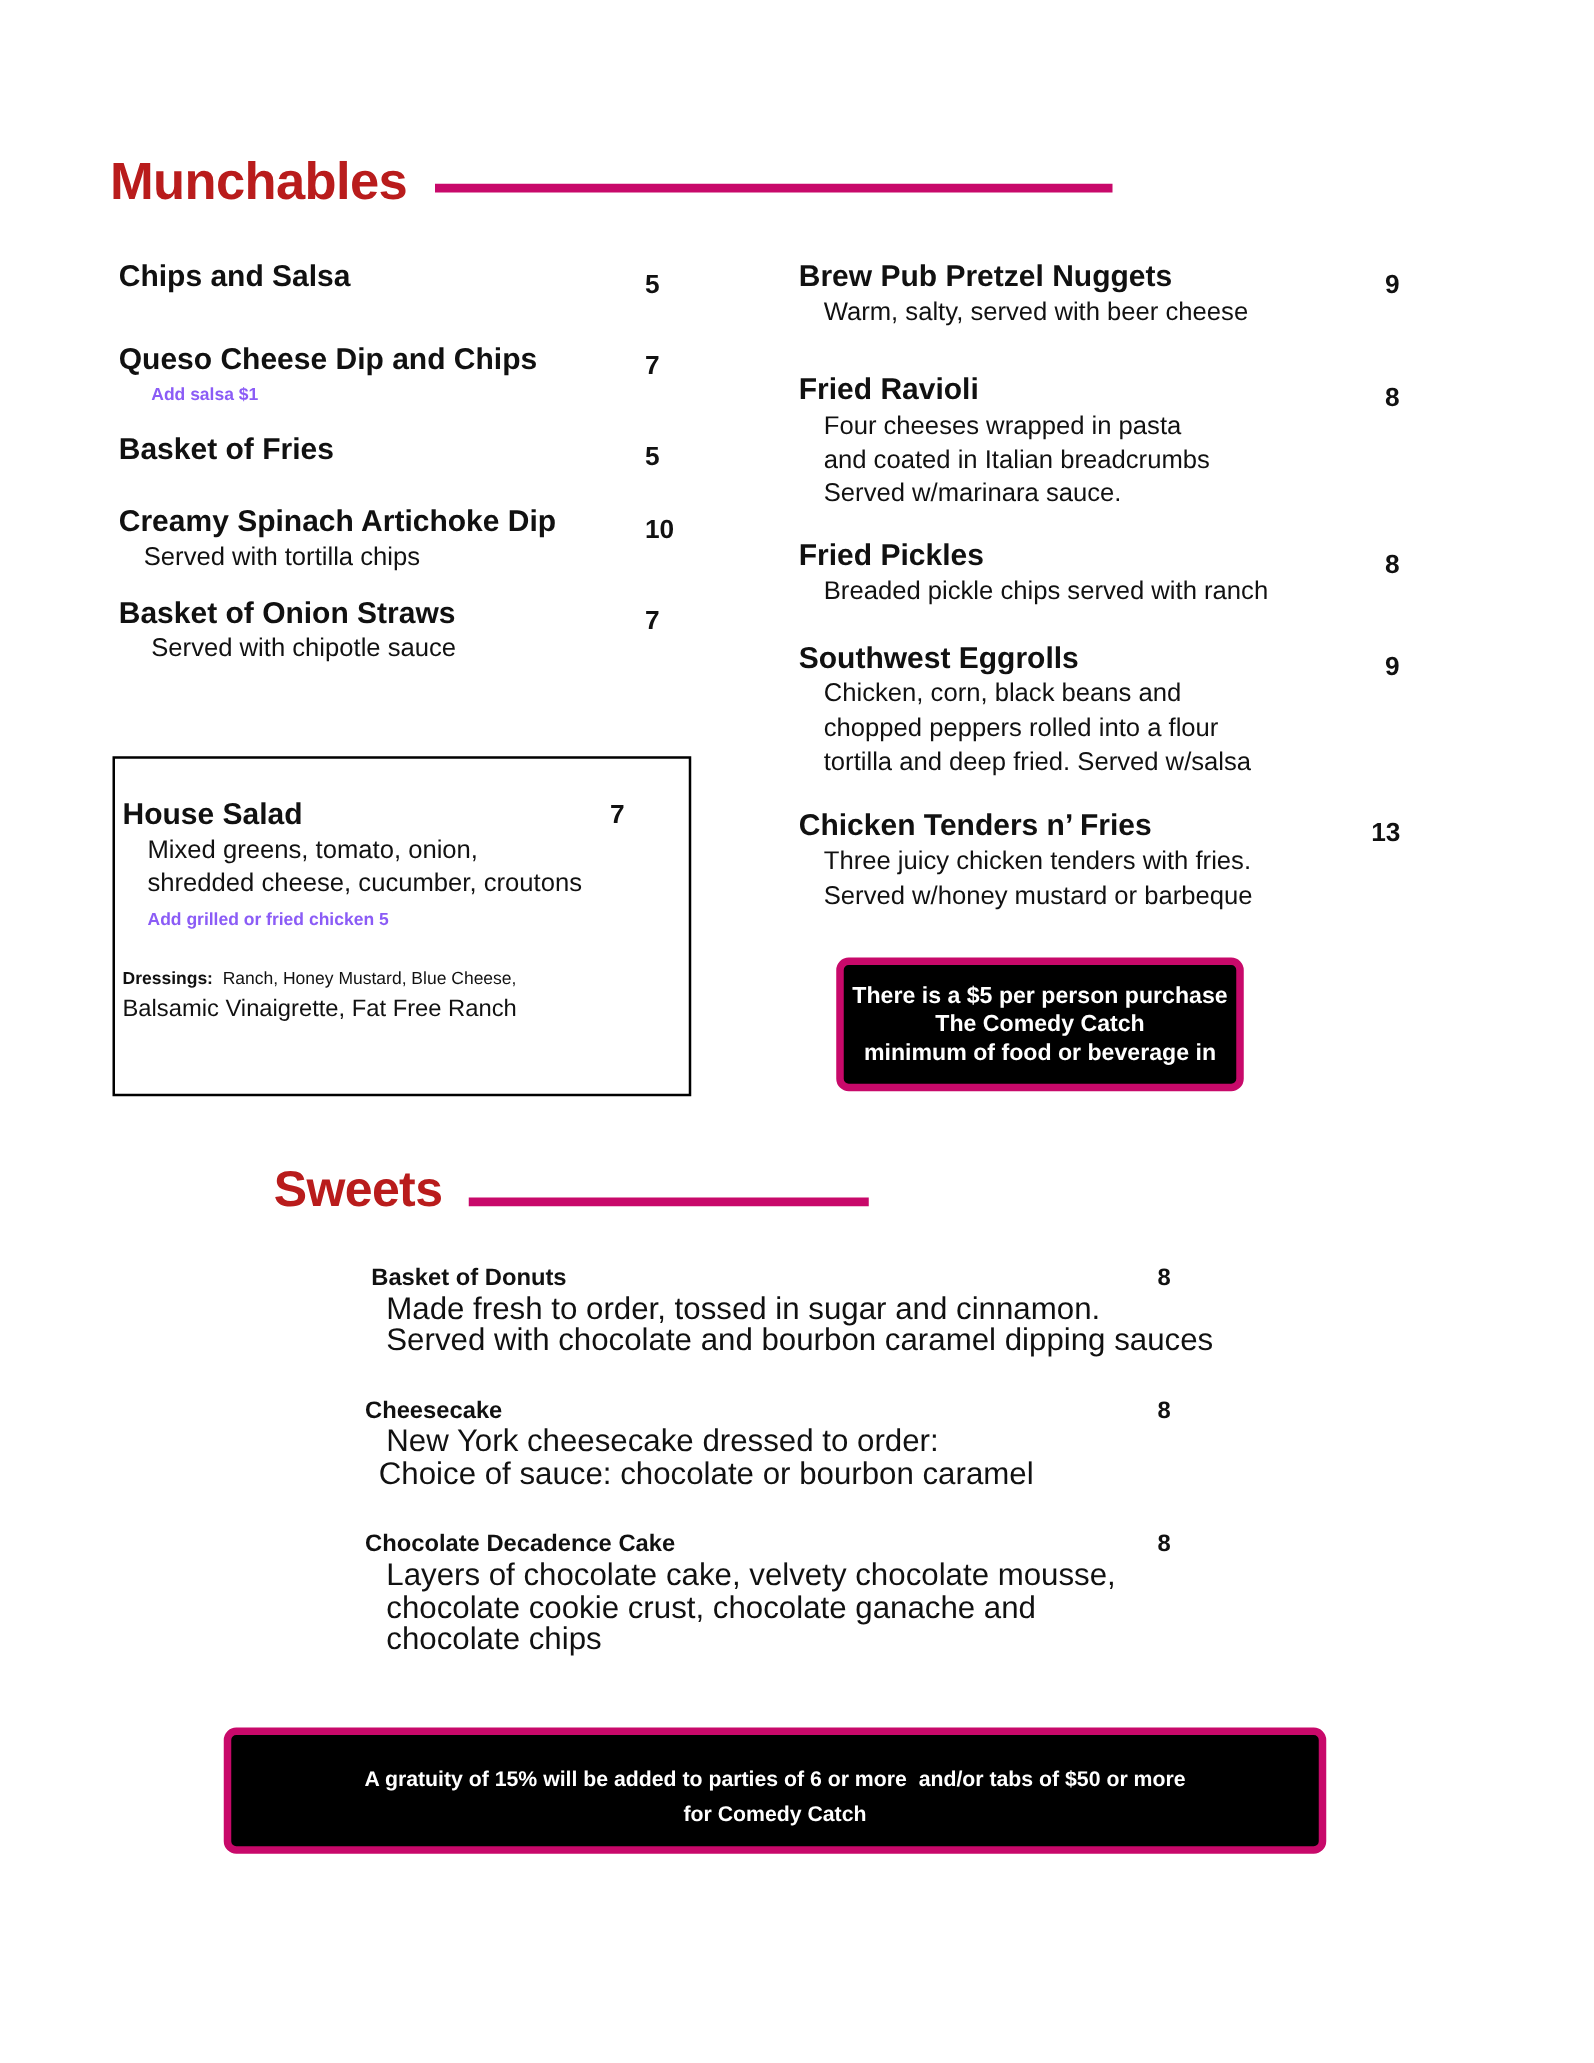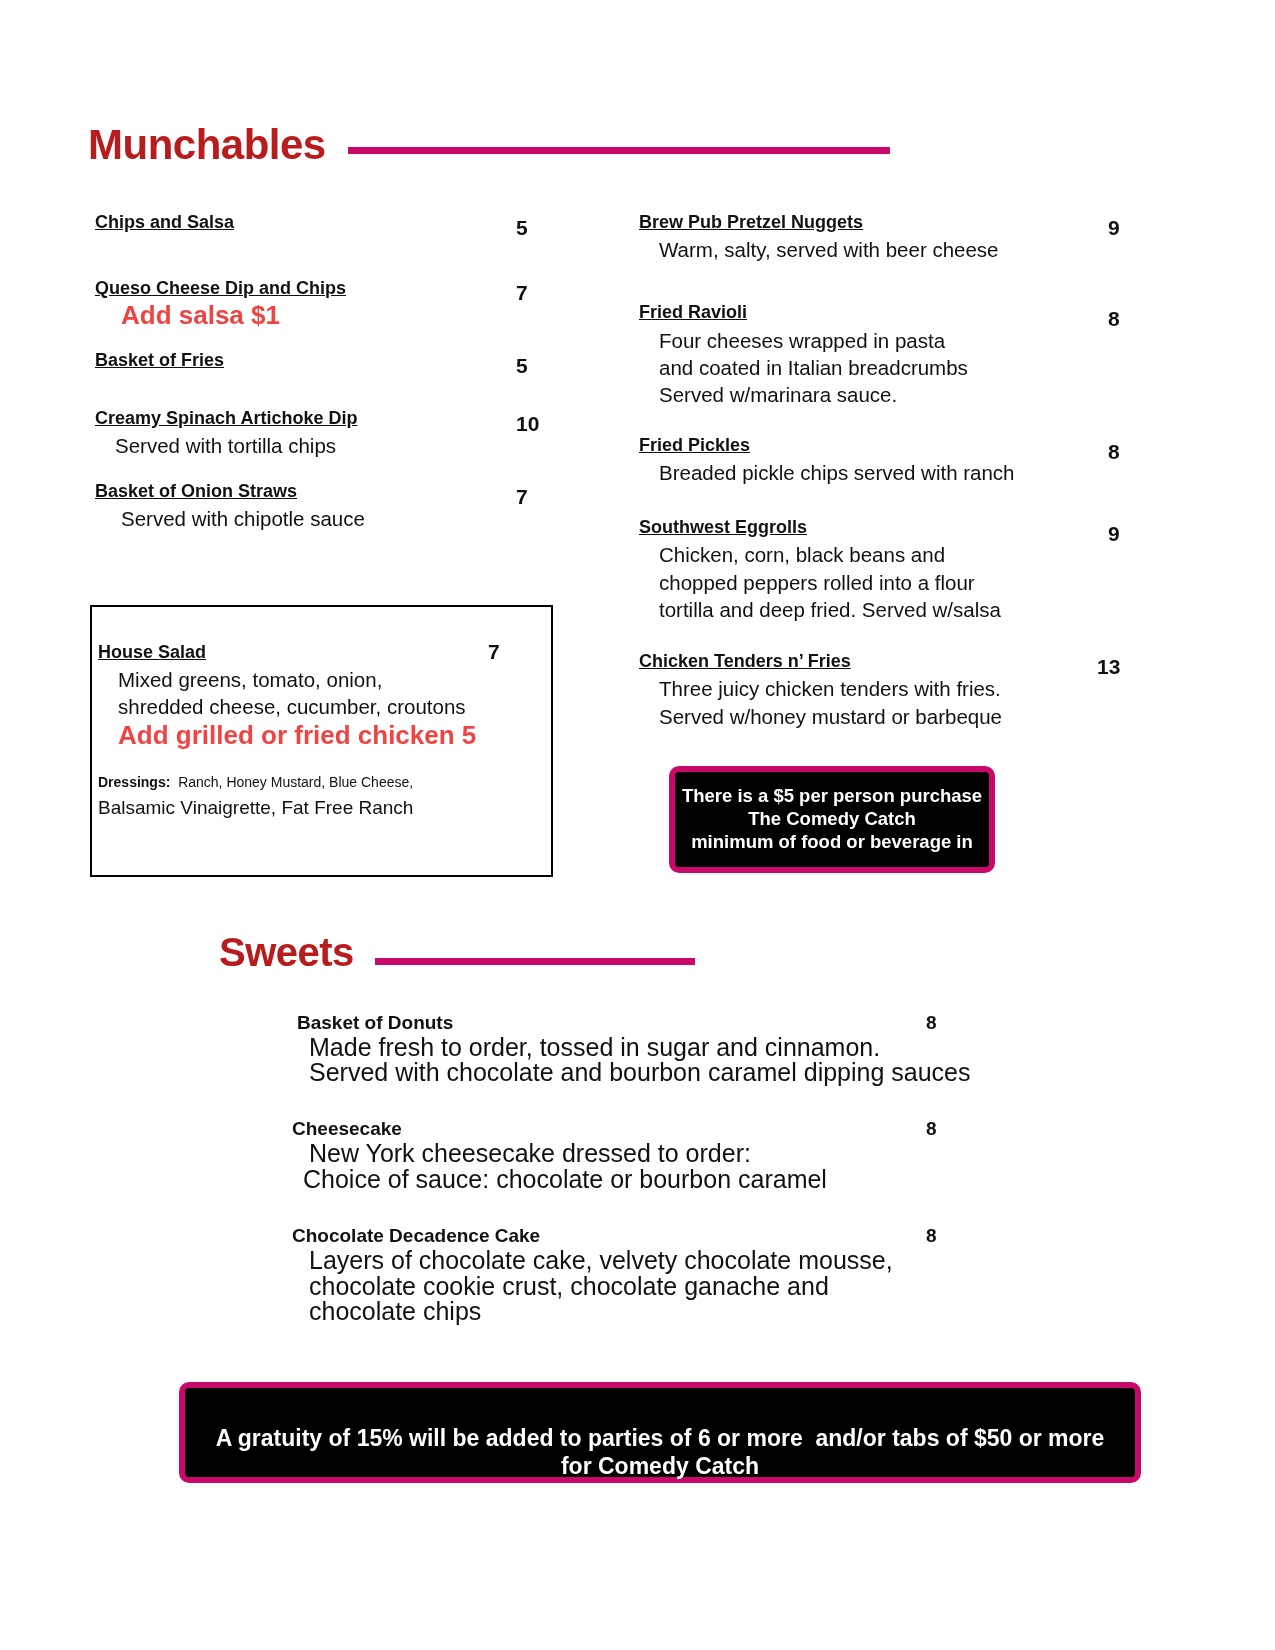--- a/index.html
+++ b/index.html
@@ -6,24 +6,24 @@
   body {
     width: 1275px; height: 1650px; position: relative; overflow: hidden;
     font-family: "Liberation Sans", "DejaVu Sans", sans-serif; color: #111;
   }
   .abs { position: absolute; }
   .section-title {
     font-family: "Liberation Sans", sans-serif; font-weight: 700;
     color: #b91c1c; font-size: 42px; letter-spacing: -0.5px; line-height: 1;
   }
   .rule { background: #c8096a; height: 7px; }
-  .item-name { font-weight: 700; font-size: 18px; line-height: 28px; white-space: nowrap; text-decoration: underline; }
+  .item-name { font-weight: 700; font-size: 24px; line-height: 28px; white-space: nowrap; }
   .item-desc { font-size: 20.5px; line-height: 28px; white-space: nowrap; }
   .item-price { font-weight: 700; font-size: 21px; line-height: 28px; }
-  .addon { color: #ef4444; font-weight: 700; font-size: 26px; line-height: 28px; white-space: nowrap; }
+  .addon { color: #8b5cf6; font-weight: 700; font-size: 14px; line-height: 28px; white-space: nowrap; }
   .salad-box { border: 2px solid #000; background: #fff; box-sizing: border-box; }
   .notice {
     background: #000; color: #fff; border: 6px solid #c8096a; border-radius: 10px;
     box-sizing: border-box; text-align: center; font-weight: 700;
   }
   .sweet-name { font-weight: 700; font-size: 19px; line-height: 25px; white-space: nowrap; }
   .sweet-desc { font-size: 25px; line-height: 25px; white-space: nowrap; }
   .sweet-price { font-weight: 700; font-size: 19px; line-height: 25px; }
 </style>
 </head>
@@ -105,16 +105,16 @@
 <div class="abs sweet-desc" style="left:309px; top:1141px;">New York cheesecake dressed to order:</div>
 <div class="abs sweet-desc" style="left:303px; top:1167px;">Choice of sauce: chocolate or bourbon caramel</div>
 <div class="abs sweet-price" style="left:926px; top:1116px;">8</div>
 
 <div class="abs sweet-name" style="left:292px; top:1223px;">Chocolate Decadence Cake</div>
 <div class="abs sweet-desc" style="left:309px; top:1248px;">Layers of chocolate cake, velvety chocolate mousse,</div>
 <div class="abs sweet-desc" style="left:309px; top:1274px;">chocolate cookie crust, chocolate ganache and</div>
 <div class="abs sweet-desc" style="left:309px; top:1299px;">chocolate chips</div>
 <div class="abs sweet-price" style="left:926px; top:1223px;">8</div>
 
-<div class="abs notice" style="left:179px; top:1382px; width:962px; height:101px; padding-top:36px; font-size:23px; line-height:28px;">
+<div class="abs notice" style="left:179px; top:1382px; width:882px; height:101px; padding-top:22px; font-size:17px; line-height:28px;">
   <div style="white-space:pre;">A gratuity of 15% will be added to parties of 6 or more  and/or tabs of $50 or more</div>
   <div>for Comedy Catch</div>
 </div>
 
 </body></html>

